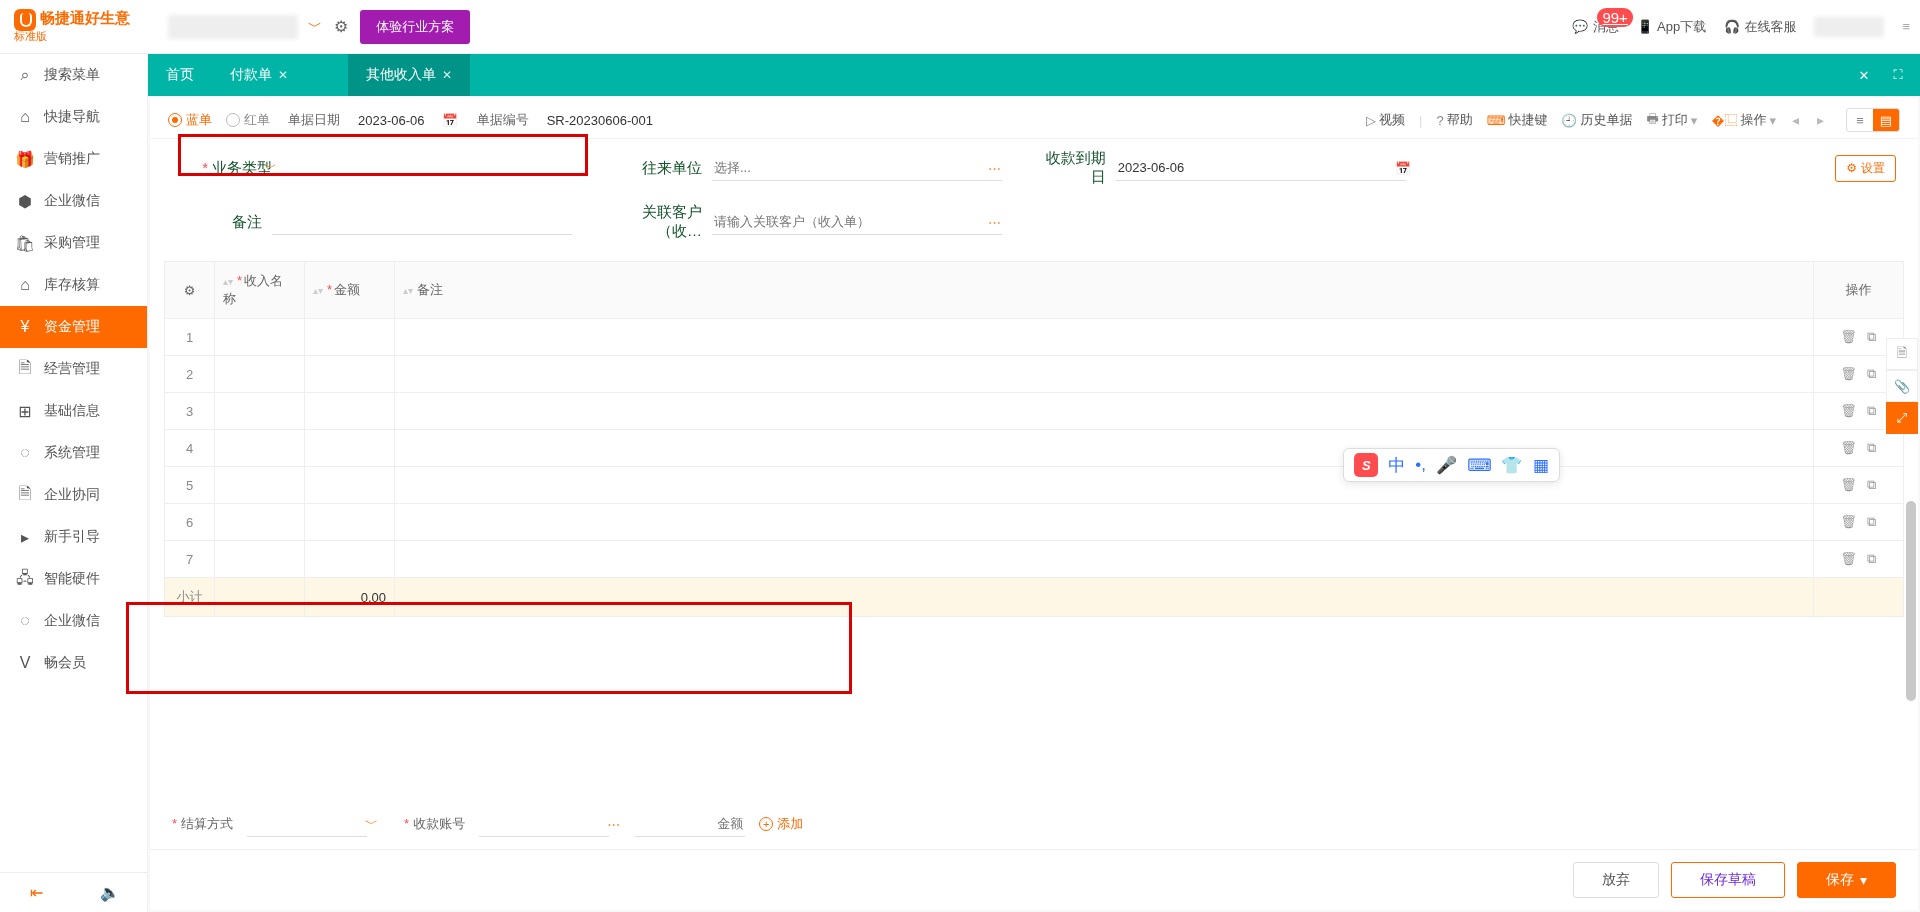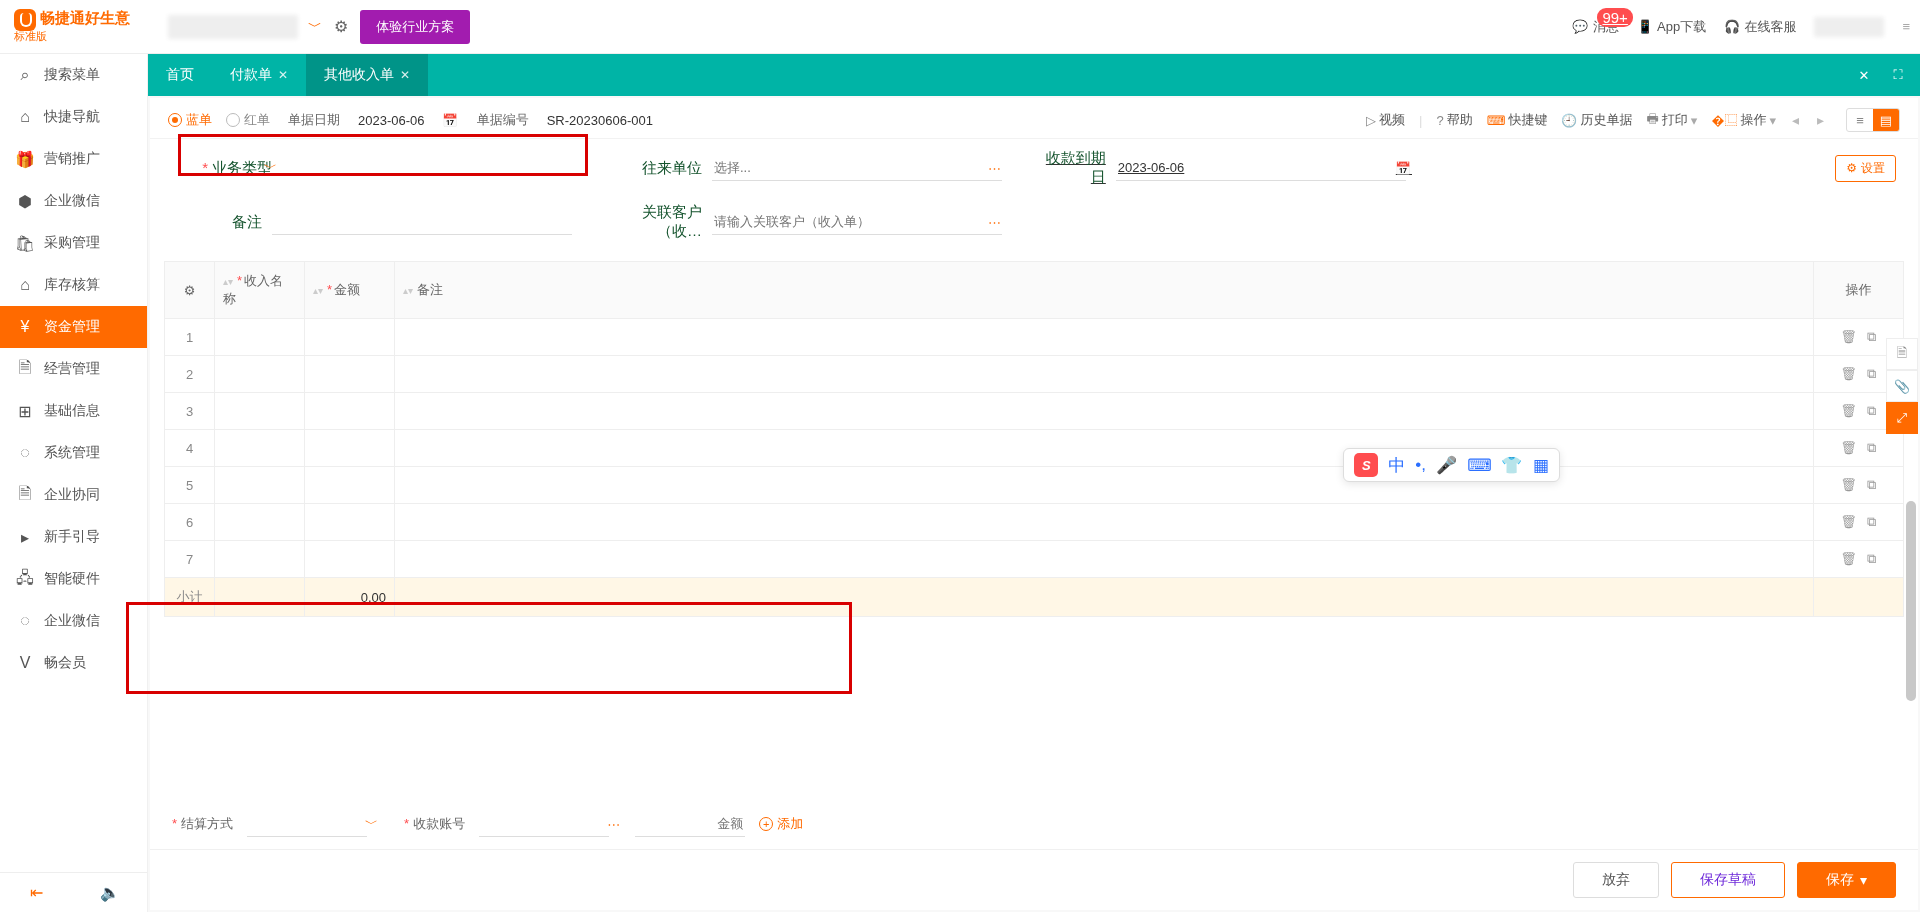--- a/index.html
+++ b/index.html
@@ -30,21 +30,21 @@
 .sidebar { width: 148px; background: #fff; border-right: 1px solid #f0f0f0; display: flex; flex-direction: column; }
 .side-item { display: flex; align-items: center; gap: 10px; padding: 12px 16px; color: #555; cursor: pointer; font-size: 14px; }
 .side-item.active { background: #ff6a00; color: #fff; }
 .side-icon { width: 18px; height: 18px; display: flex; align-items: center; justify-content: center; font-size: 16px; }
 .side-bottom { margin-top: auto; display: flex; border-top: 1px solid #eee; }
 .side-bottom .sb { flex: 1; text-align: center; padding: 10px 0; color: #ff6a00; cursor: pointer; font-size: 16px; }
 
 .content { flex: 1; display: flex; flex-direction: column; min-width: 0; background: #f8f8f8; }
 .tabs { display: flex; align-items: center; background: #00b4a6; height: 42px; }
 .tab { padding: 0 18px; height: 42px; display: flex; align-items: center; gap: 6px; color: #fff; cursor: pointer; font-size: 14px; }
-.tab.active { background: #009488; }
+.tab.active { background: #009488; margin-left: 42px; }
 .tab-close { font-size: 12px; opacity: .85; }
 .tabs-right { margin-left: auto; display: flex; gap: 6px; padding-right: 8px; }
 .tabs-right .tr { width: 28px; height: 28px; display: flex; align-items: center; justify-content: center; color: #fff; cursor: pointer; border-radius: 3px; }
 
 .work { flex: 1; background: #fff; margin: 2px; display: flex; flex-direction: column; min-height: 0; justify-content: flex-end; }
 .doc-header { display: flex; align-items: center; padding: 10px 18px 6px; gap: 18px; border-bottom: 1px solid #f2f2f2; position: relative; }
 .radio-group { display: flex; align-items: center; gap: 14px; }
 .radio { display: flex; align-items: center; gap: 4px; cursor: pointer; color: #888; }
 .radio .dot { width: 14px; height: 14px; border: 1px solid #bbb; border-radius: 50%; display: inline-block; position: relative; }
 .radio.sel { color: #ff6a00; }
@@ -306,21 +306,21 @@
           <div class="frow">
             <div class="field" style="width:400px;">
               <span class="flabel req">业务类型</span>
               <span class="caret-o">﹀</span>
             </div>
             <div class="field" style="width:400px;">
               <span class="flabel">往来单位</span>
               <input class="finput placeholder" style="min-width: 290px;" placeholder="选择...">
               <span class="more-ic">⋯</span>
             </div>
-            <div class="field" style="width:380px;text-decoration:underline;">
+            <div class="field" style="width:380px;">
               <span class="flabel">收款到期日</span>
               <input class="finput" style="min-width: 290px;" value="2023-06-06">
               <span class="cal-ic" style="margin-left:-20px;">📅</span>
             </div>
             <button class="settings-btn" style="margin-left:auto;">
                 <span>⚙</span>
                 <span>设置</span>
               </button>
           </div>
           <div class="frow">

